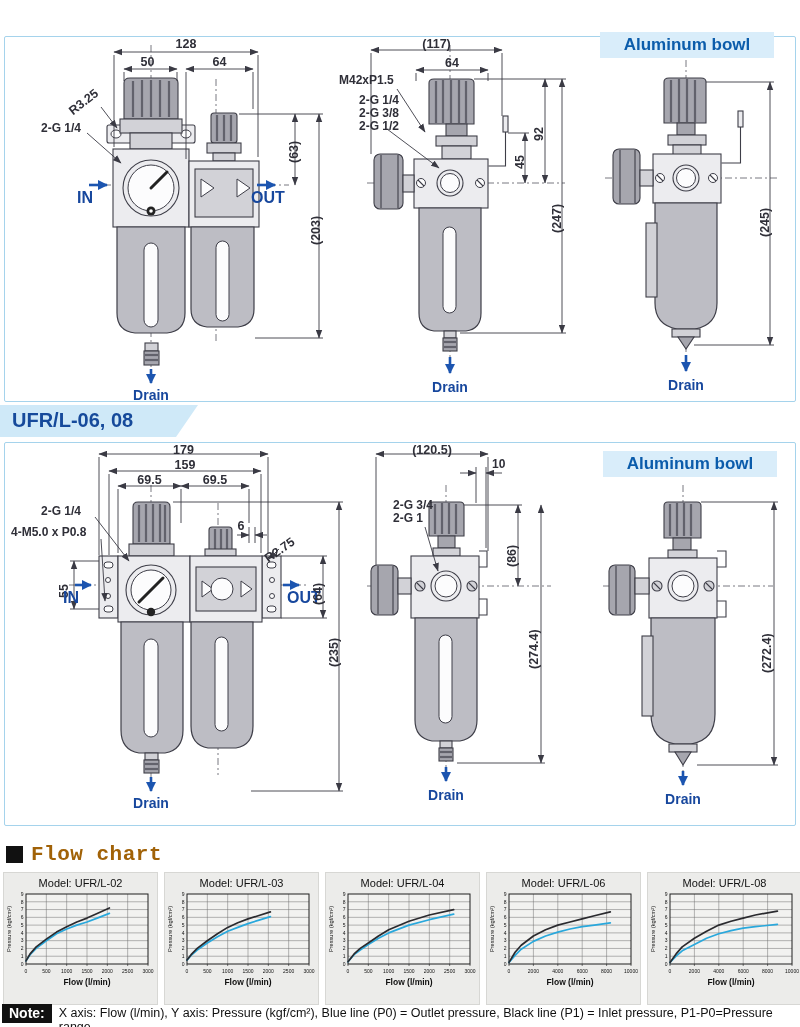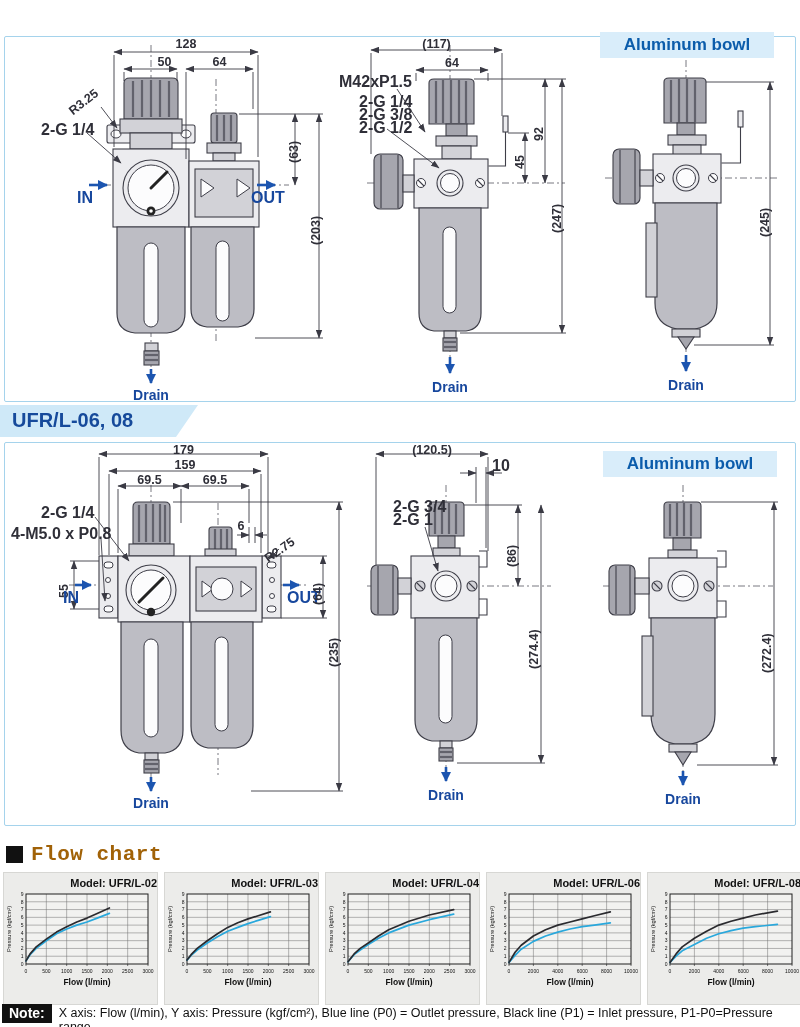--- a/index.html
+++ b/index.html
@@ -5,21 +5,21 @@
   html,body{margin:0;padding:0;background:#fff;}
   .page{position:relative;width:800px;height:1027px;background:#fff;overflow:hidden;
         font-family:"Liberation Sans",sans-serif;color:#222;}
   .badge{position:absolute;left:0;background:#cfe9f8;color:#164a9b;font-weight:bold;
          font-size:20px;line-height:30px;height:32px;padding-left:12px;
          clip-path:polygon(0 0,100% 0,calc(100% - 22px) 100%,0 100%);}
   .panel{position:absolute;left:4px;width:790px;background:#fff;border:1px solid #a5d3ec;border-radius:2px;}
   .albowl{position:absolute;background:#d9edfa;color:#0b5cab;font-weight:bold;font-size:17px;
           text-align:center;padding:3px 12px;z-index:3;}
   .dm{position:absolute;font-size:12.5px;font-weight:bold;color:#2f2f38;text-align:center;white-space:nowrap;z-index:2;}
-  .co{position:absolute;font-size:16px;font-weight:bold;color:#2f2f38;white-space:nowrap;z-index:2;}
+  .co{position:absolute;font-size:12px;font-weight:bold;color:#2f2f38;white-space:nowrap;z-index:2;}
   .dimv{position:absolute;font-size:12.5px;font-weight:bold;color:#2f2f38;white-space:nowrap;
         transform:rotate(-90deg);transform-origin:0 0;z-index:2;}
   .dimd{position:absolute;font-size:12.5px;font-weight:bold;color:#2f2f38;white-space:nowrap;z-index:2;}
   .io{position:absolute;color:#17479d;font-weight:bold;font-size:16px;z-index:2;}
   .drain{position:absolute;color:#17479d;font-weight:bold;font-size:14px;text-align:center;z-index:2;}
   svg.draw{position:absolute;left:0;top:0;}
   svg .o{fill:none;stroke:#3e3e48;stroke-width:1.1;}
   svg .fL{fill:#ececef;stroke:#3e3e48;stroke-width:1.1;}
   svg .fM{fill:#d2d2d7;stroke:#3e3e48;stroke-width:1.1;}
   svg .fD{fill:#a6a6ae;stroke:#3e3e48;stroke-width:1.1;}
@@ -27,21 +27,21 @@
   svg .fW{fill:#fcfcfd;stroke:#3e3e48;stroke-width:1;}
   svg .rib{stroke:#62626c;stroke-width:2.2;}
   svg .cl{stroke:#55555f;stroke-width:0.8;stroke-dasharray:7 3 2 3;fill:none;}
   svg .dim{stroke:#3a3a44;stroke-width:0.9;fill:none;}
   svg .bluestroke{stroke:#1c55b0;stroke-width:2.6;fill:none;}
   .flow-title{position:absolute;left:6px;top:843px;display:flex;align-items:center;gap:8px;z-index:2;}
   .flow-title .sq{width:17px;height:17px;background:#111;}
   .flow-title h2{margin:0;font-size:21px;color:#a16207;letter-spacing:0.5px;font-family:Liberation Mono, monospace;}
   .charts{position:absolute;left:3px;top:872px;display:flex;gap:6px;z-index:2;}
   .chart-panel{width:153px;height:131px;background:#ececea;border:1px solid #d7d7d4;}
-  .chart-title{font-size:11px;font-weight:bold;text-align:right;padding-top:4px;color:#111;}
+  .chart-title{font-size:11px;font-weight:normal;text-align:center;padding-top:4px;color:#111;}
   svg.plot{display:block;width:153px;height:109px;}
   .note-row{position:absolute;left:2px;top:1004px;width:796px;display:flex;align-items:flex-start;gap:7px;z-index:2;}
   .note-label{background:#111;color:#fff;font-weight:bold;font-size:14px;padding:1px 7px 2px;}
   .note-text{font-size:12.5px;color:#111;padding-top:2px;}
 </style>
 </head>
 <body>
 
 <svg width="0" height="0" style="position:absolute">
   <defs>
@@ -196,21 +196,21 @@
         <rect class="fM" x="667" y="292" width="28" height="8"></rect>
         <path class="fD" d="M673,300 h16 l-8,12 z"></path>
         <line class="bluestroke" x1="681" y1="318" x2="681" y2="334" marker-end="url(#mb)"></line>
         <line class="dim" x1="701" y1="45" x2="769" y2="45"></line>
         <line class="dim" x1="765" y1="45" x2="765" y2="308" marker-start="url(#ma)" marker-end="url(#ma)"></line>
         <line class="dim" x1="689" y1="308" x2="769" y2="308"></line>
       </g>
     </svg>
 
     <div class="dm" style="left:109px;top:0;width:144px">128</div>
-    <div class="dm" style="left:133px;top:18px;width:53px">50</div>
+    <div class="dm" style="left:116px;top:18px;width:53px">50</div>
     <div class="dm" style="left:181px;top:18px;width:67px">64</div>
     <div class="dimd" style="left:62px;top:58px;transform:rotate(-38deg)">R3.25</div>
     <div class="co" style="left:36px;top:84px">2-G 1/4</div>
     <div class="io" style="left:72px;top:152px">IN</div>
     <div class="io" style="left:246px;top:152px">OUT</div>
     <div class="dimv" style="left:282px;top:126px">(63)</div>
     <div class="dimv" style="left:304px;top:208px">(203)</div>
     <div class="drain" style="left:118px;top:350px;width:56px">Drain</div>
     <div class="dm" style="left:366px;top:0;width:131px">(117)</div>
     <div class="dm" style="left:411px;top:19px;width:72px">64</div>

